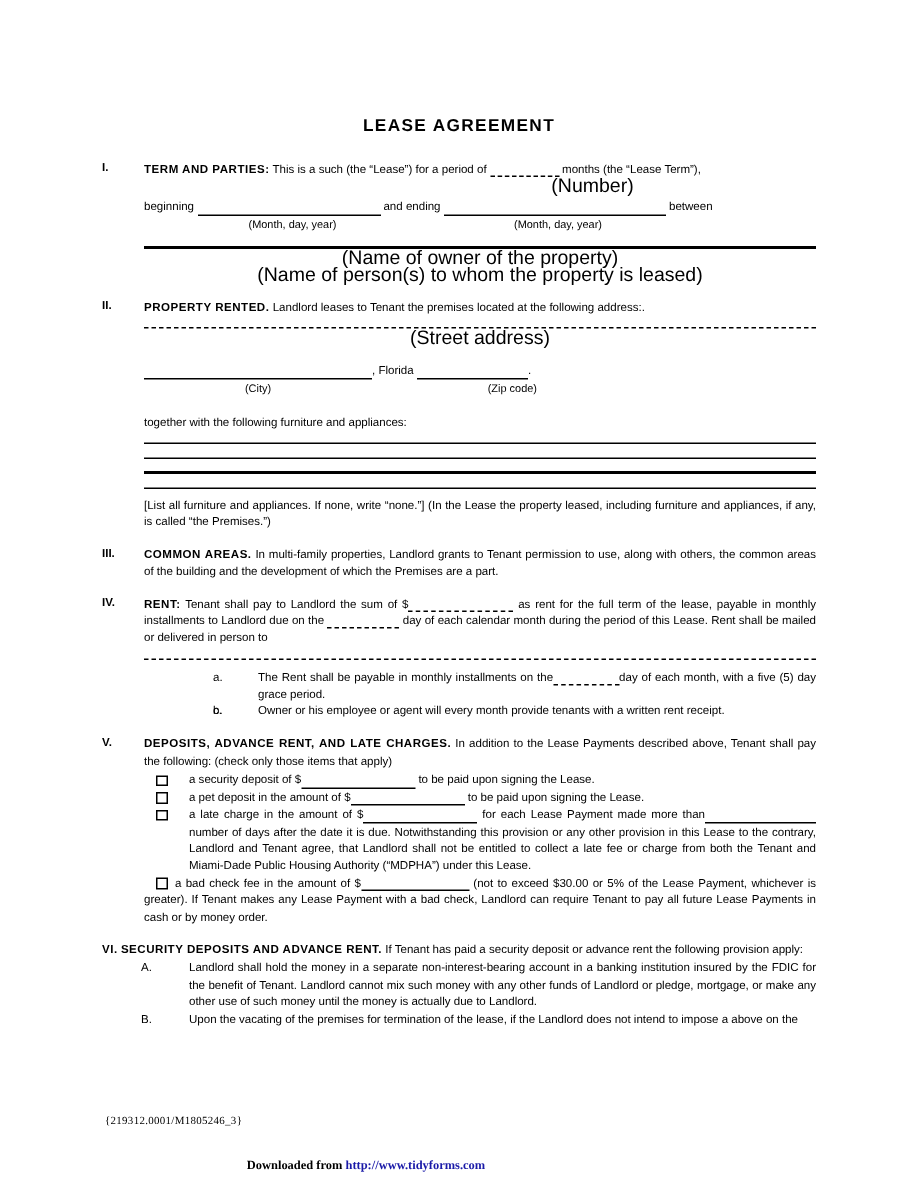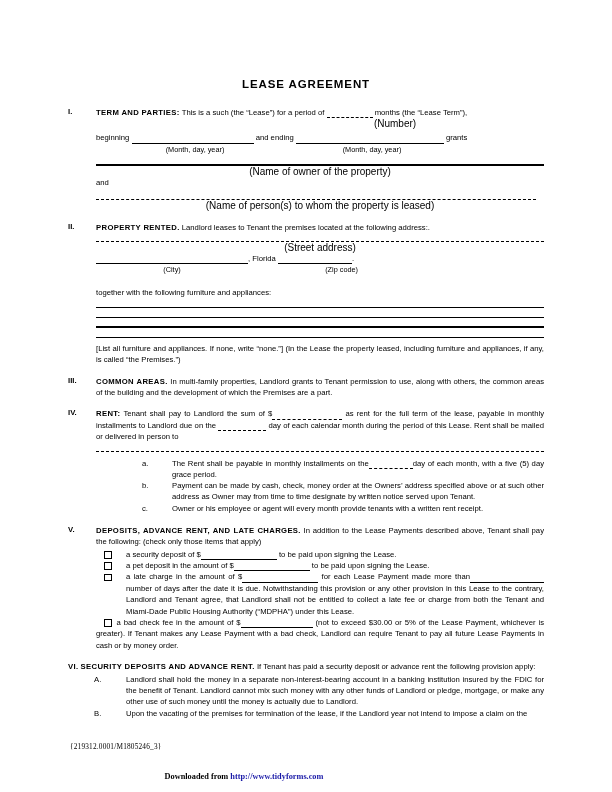--- a/index.html
+++ b/index.html
@@ -92,21 +92,21 @@
   .fullrule {
     border-bottom: 1.5px solid #000;
     height: 0;
     margin: 0;
   }
   .fullrule.thick { border-bottom-width: 2.6px; }
   .fullrule.dashed { border-bottom: 1.4px dashed #000; }
 
   .caption {
     text-align: center;
-    font-size: 10px;
+    font-size: 13px;
     line-height: 10px;
   }
   .caption-row {
     display: flex;
     font-size: 7.3px;
     line-height: 10px;
   }
 
   
   .sublist {
@@ -213,51 +213,47 @@
         <span class="rule-dot-sm" style="width:46px"></span>
         <span>months (the “Lease Term”),</span>
       </div>
       <div class="caption" style="margin-top:1px;padding-left:150px;">(Number)</div>
 
       <div class="para" style="margin-top:3px">
         <span>beginning</span>
         <span class="rule-solid" style="width:122px"></span>
         <span>and ending</span>
         <span class="rule-solid" style="width:148px"></span>
-        <span>grants</span>
+        <span>between</span>
       </div>
 
       <div class="caption-row" style="margin-top:1px">
         <span style="width:38px"></span>
         <span style="width:122px;text-align:center">(Month, day, year)</span>
         <span style="width:42px"></span>
         <span style="width:148px;text-align:center">(Month, day, year)</span>
       </div>
 
       <div class="fullrule thick" style="margin-top:9px"></div>
       <div class="caption" style="margin-top:1px">(Name of owner of the property)</div>
 
-      <div class="para" style="margin-top:0px">
-        <span>and</span>
-        <span class="rule-dash" style="width:440px"></span>
-      </div>
       <div class="caption" style="margin-top:1px">(Name of person(s) to whom the property is leased)</div>
 
     </div>
 
     <div class="section" style="margin-top:11px">
       <span class="num">II.</span>
       <div class="para">
         <span class="heading-run">PROPERTY RENTED.</span>
         <span>Landlord leases to Tenant the premises located at the following address:.</span>
       </div>
       <div class="fullrule dashed" style="margin-top:8px"></div>
       <div class="caption" style="margin-top:1px">(Street address)</div>
 
-      <div class="para" style="">
+      <div class="para" style="margin-top:11px">
         <span class="rule-solid" style="width:152px"></span><span>, Florida</span>
         <span class="rule-solid" style="width:74px"></span><span>.</span>
       </div>
       <div class="caption-row" style="margin-top:1px">
         <span style="width:152px;text-align:center">(City)</span>
         <span style="width:36px"></span>
         <span style="width:74px;text-align:right">(Zip code)</span>
       </div>
 
       <div class="para" style="margin-top:12px">together with the following furniture and appliances:</div>
@@ -289,21 +285,20 @@
       </div>
       <div class="fullrule dashed" style="margin-top:8px"></div>
 
       <div class="sublist">
         <div class="sub-item">
           <span class="marker">a.</span>
           <span>The Rent shall be payable in monthly installments on the</span><span class="rule-dot-sm" style="width:44px"></span><span>day of each month, with a five (5) day grace period.</span>
         </div>
         <div class="sub-item">
           <span class="marker">b.</span>
-          <span>Payment can be made by cash, check, money order at the Owners’ address specified above or at such other address as Owner may from time to time designate by written notice served upon Tenant.</span>
         </div>
         <div class="sub-item">
           <span class="marker">c.</span>
           <span>Owner or his employee or agent will every month provide tenants with a written rent receipt.</span>
         </div>
       </div>
     </div>
 
     <div class="section" style="margin-top:11px">
       <span class="num">V.</span>
@@ -343,21 +338,21 @@
         <span class="heading-run">SECURITY DEPOSITS AND ADVANCE RENT.</span>
         <span>If Tenant has paid a security deposit or advance rent the following provision apply:</span>
       </div>
       <div class="alphalist">
         <div class="alpha-item">
           <span class="marker">A.</span>
           <span>Landlord shall hold the money in a separate non-interest-bearing account in a banking institution insured by the FDIC for the benefit of Tenant.  Landlord cannot mix such money with any other funds of Landlord or pledge, mortgage, or make any other use of such money until the money is actually due to Landlord.</span>
         </div>
         <div class="alpha-item" style="margin-top:0px">
           <span class="marker">B.</span>
-          <span>Upon the vacating of the premises for termination of the lease, if the Landlord year not intend to impose a claim on the</span>
+          <span>Upon the vacating of the premises for termination of the lease, if the Landlord does not intend to impose a above on the</span>
         </div>
       </div>
     </div>
 
   </div>
 
   <div class="footer-ref">{219312.0001/M1805246_3}</div>
   <div class="footer-dl">
     <span>Downloaded from</span>
     <span class="url">http://www.tidyforms.com</span>

